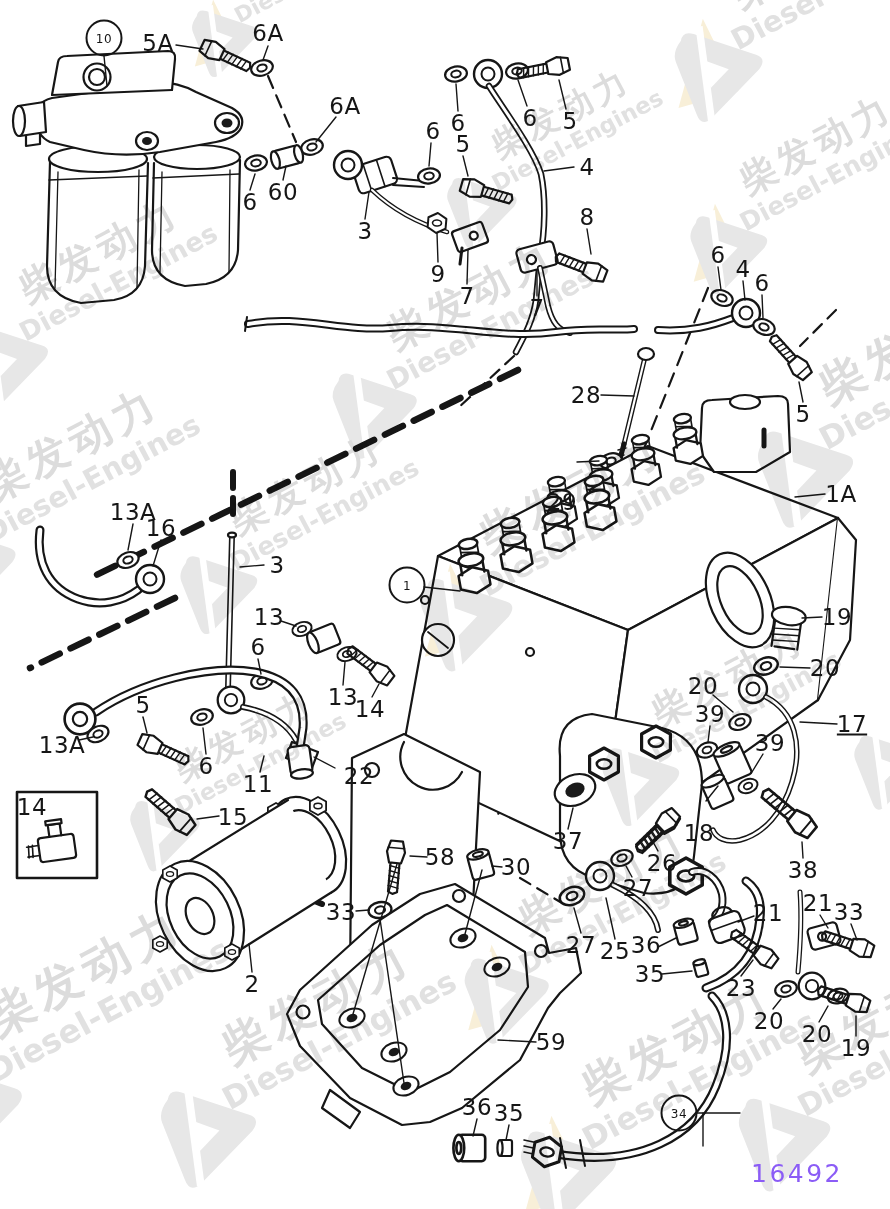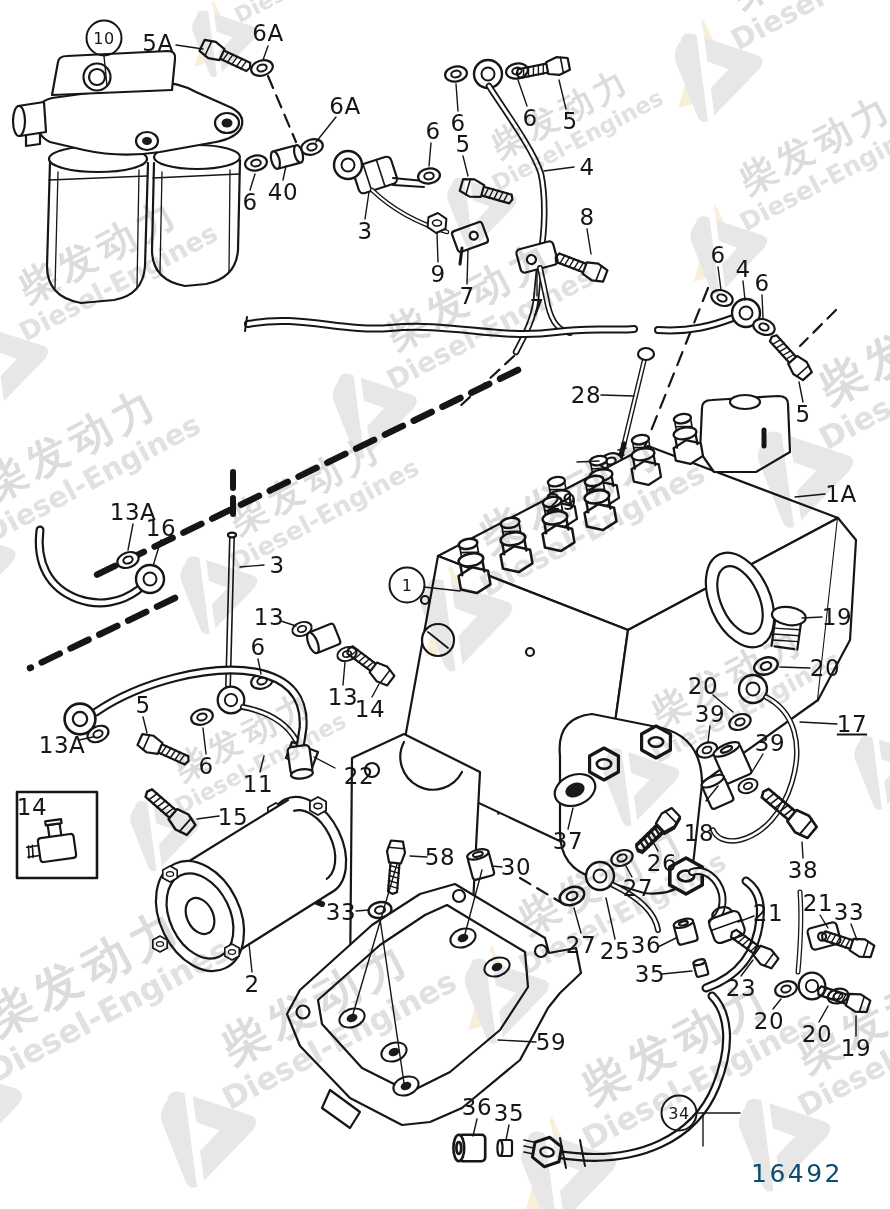--- a/index.html
+++ b/index.html
@@ -13,23 +13,23 @@
   .wm-text{position:absolute;left:82px;top:-30px;white-space:nowrap;}
   .wm-cn{display:block;font-size:35px;font-weight:bold;letter-spacing:5px;color:#dcdcdc;}
   .wm-en{display:block;margin-left:-18px;margin-top:-4px;font-size:24px;font-weight:600;color:#e1e1e1;}
   .wm-accent{position:absolute;left:4px;top:-6px;width:0;height:0;
     border-left:40px solid transparent;border-right:12px solid transparent;
     border-bottom:66px solid #f8efd8;transform:rotate(12deg);z-index:-1;}
   #callout-layer{position:absolute;left:0;top:0;width:100%;height:100%;z-index:3;}
   .callout{position:absolute;transform:translate(-50%,-50%);font-size:23px;font-weight:500;
     color:#161616;letter-spacing:0.5px;line-height:1;}
   .callout.circled{width:33px;height:33px;border:2.4px solid #161616;border-radius:50%;
-    font-size:16px;display:flex;align-items:center;justify-content:center;}
+    font-size:12px;display:flex;align-items:center;justify-content:center;}
   #drawing-number{position:absolute;left:797px;top:1173px;transform:translate(-50%,-50%);
-    z-index:3;font-size:25px;letter-spacing:2.5px;color:#0c4a6e;font-weight:500;}
+    z-index:3;font-size:25px;letter-spacing:2.5px;color:#8b5cf6;font-weight:500;}
 </style>
 </head>
 <body>
 
 <div id="stage">
 
   <svg id="art" width="890" height="1209" viewBox="0 0 890 1209">
     <defs>
       <g id="g-washer">
         <ellipse rx="11" ry="7.5" fill="#fff" stroke="#161616" stroke-width="2.2"></ellipse>
@@ -633,21 +633,21 @@
       <div class="callout circled" style="left: 104px; top: 38px;">10</div>
       <div class="callout" style="left: 158px; top: 43px;">5A</div>
       <div class="callout" style="left: 268px; top: 33px;">6A</div>
       <div class="callout" style="left: 345px; top: 106px;">6A</div>
       <div class="callout" style="left: 433px; top: 131px;">6</div>
       <div class="callout" style="left: 463px; top: 144px;">5</div>
       <div class="callout" style="left: 458px; top: 123px;">6</div>
       <div class="callout" style="left: 530px; top: 118px;">6</div>
       <div class="callout" style="left: 570px; top: 121px;">5</div>
       <div class="callout" style="left: 587px; top: 167px;">4</div>
-      <div class="callout" style="left: 283px; top: 192px;">40</div>
+      <div class="callout" style="left: 283px; top: 192px;">60</div>
       <div class="callout" style="left: 250px; top: 202px;">6</div>
       <div class="callout" style="left: 365px; top: 231px;">3</div>
       <div class="callout" style="left: 438px; top: 274px;">9</div>
       <div class="callout" style="left: 467px; top: 296px;">7</div>
       <div class="callout" style="left: 537px; top: 308px;">7</div>
       <div class="callout" style="left: 587px; top: 217px;">8</div>
       <div class="callout" style="left: 718px; top: 255px;">6</div>
       <div class="callout" style="left: 743px; top: 269px;">4</div>
       <div class="callout" style="left: 762px; top: 283px;">6</div>
       <div class="callout" style="left: 803px; top: 414px;">5</div>

